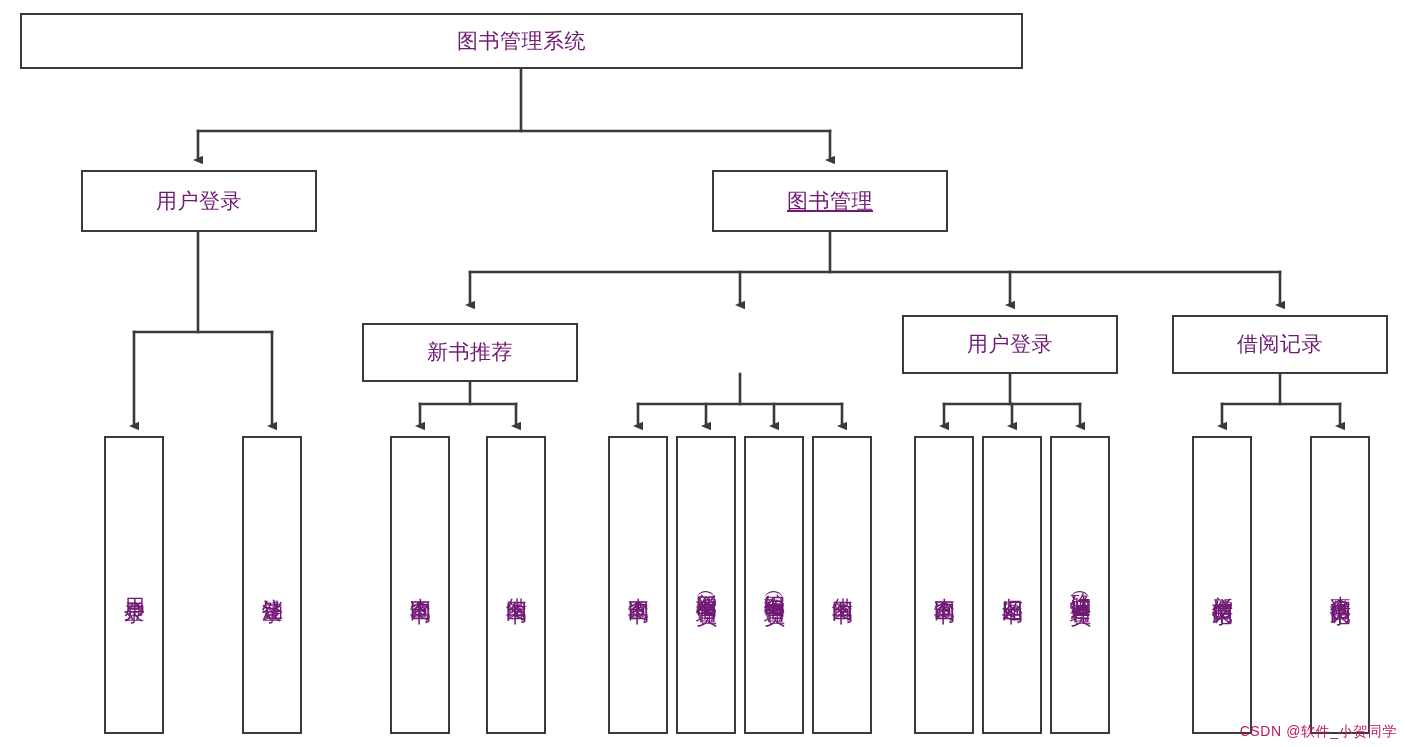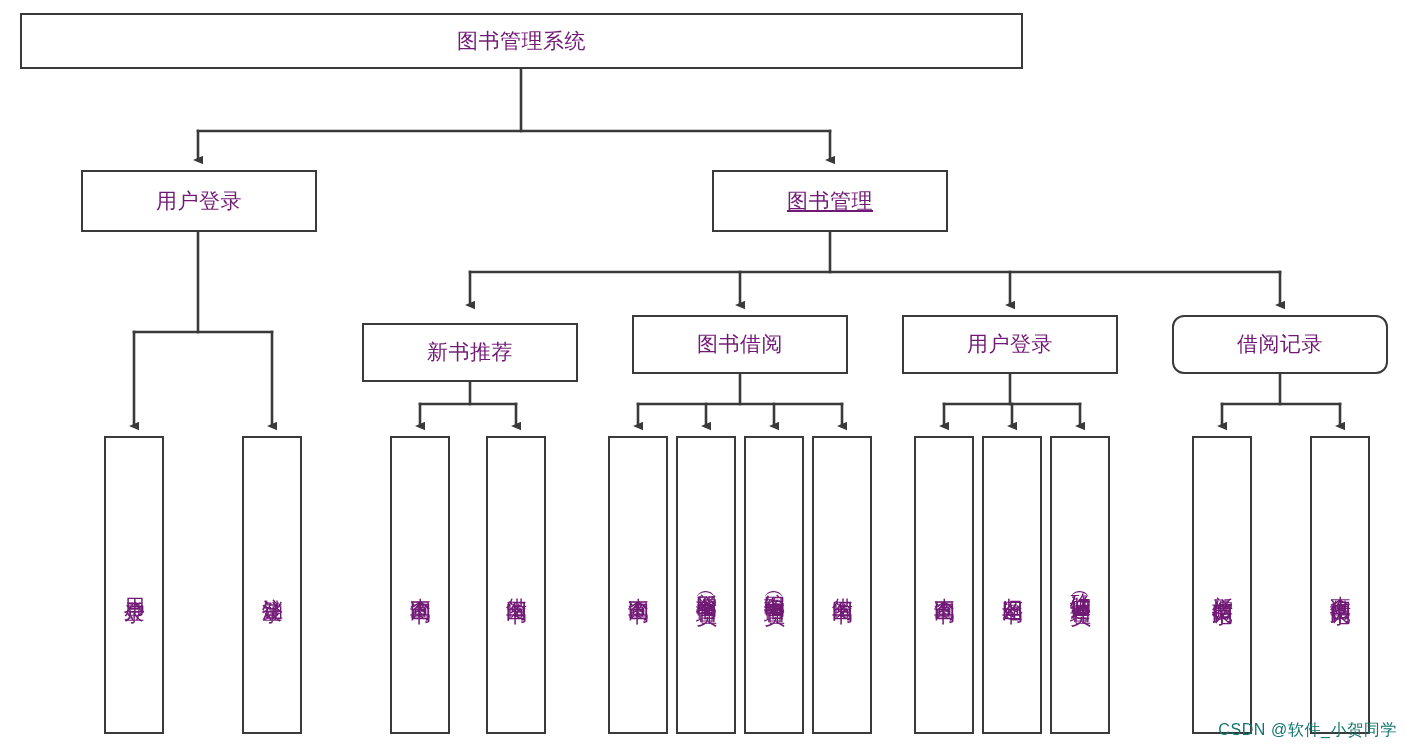--- a/index.html
+++ b/index.html
@@ -49,22 +49,22 @@
   .node.v .txt {
     writing-mode: vertical-rl;
     text-orientation: upright;
     white-space: normal;
     display: block;
   }
   .watermark {
     position: absolute;
     right: 8px;
     bottom: 6px;
-    font-size: 16px;
-    color: #0f766e;
+    font-size: 14px;
+    color: #be185d;
     letter-spacing: 0.6px;
     user-select: none;
     white-space: nowrap;
   }
 </style>
 </head>
 <body>
 
 <div id="canvas">
 
@@ -125,27 +125,24 @@
   <div class="node h" style="left:81px; top:170px; width:236px; height:62px;">
     <span class="txt">用户登录</span>
   </div>
   <div class="node h" style="left:712px; top:170px; width:236px; height:62px;text-decoration:underline;">
     <span class="txt">图书管理</span>
   </div>
 
   <div class="node h" style="left:362px; top:315px; width:216px; height:59px;margin-top:8px;">
     <span class="txt">新书推荐</span>
   </div>
-  <div class="node h" style="left:632px; top:315px; width:216px; height:59px;">
-    <span class="txt">图书借阅</span>
-  </div>
   <div class="node h" style="left:902px; top:315px; width:216px; height:59px;">
     <span class="txt">用户登录</span>
   </div>
-  <div class="node h" style="left:1172px; top:315px; width:216px; height:59px;border-radius:12px;">
+  <div class="node h" style="left:1172px; top:315px; width:216px; height:59px;">
     <span class="txt">借阅记录</span>
   </div>
 
   <div class="node v" style="left:104px; top:436px; width:60px; height:298px;">
     <span class="txt">用户登录</span>
   </div>
   <div class="node v" style="left:242px; top:436px; width:60px; height:298px;">
     <span class="txt">注销登录</span>
   </div>
 

